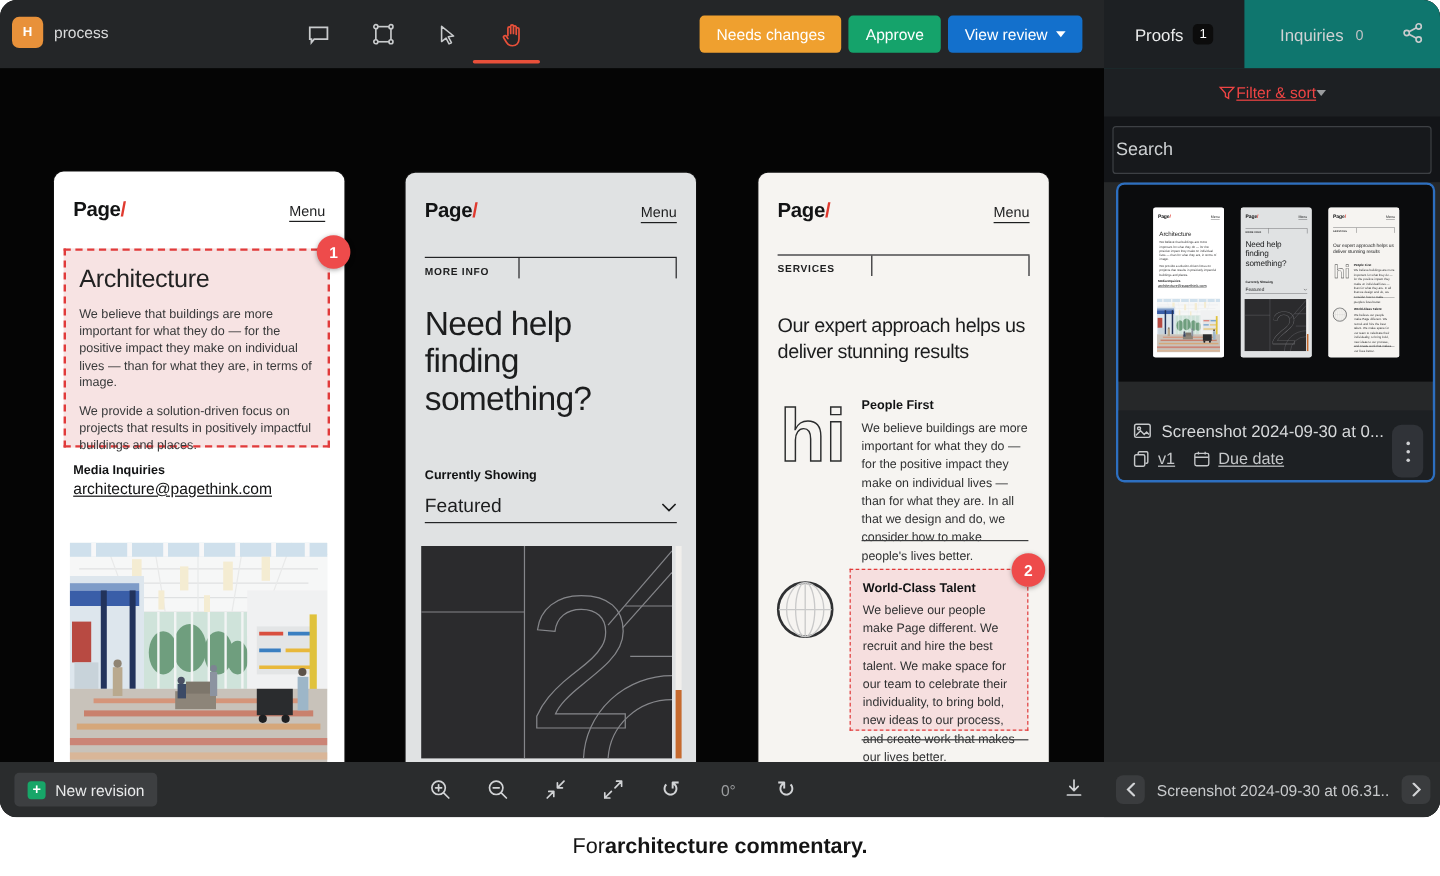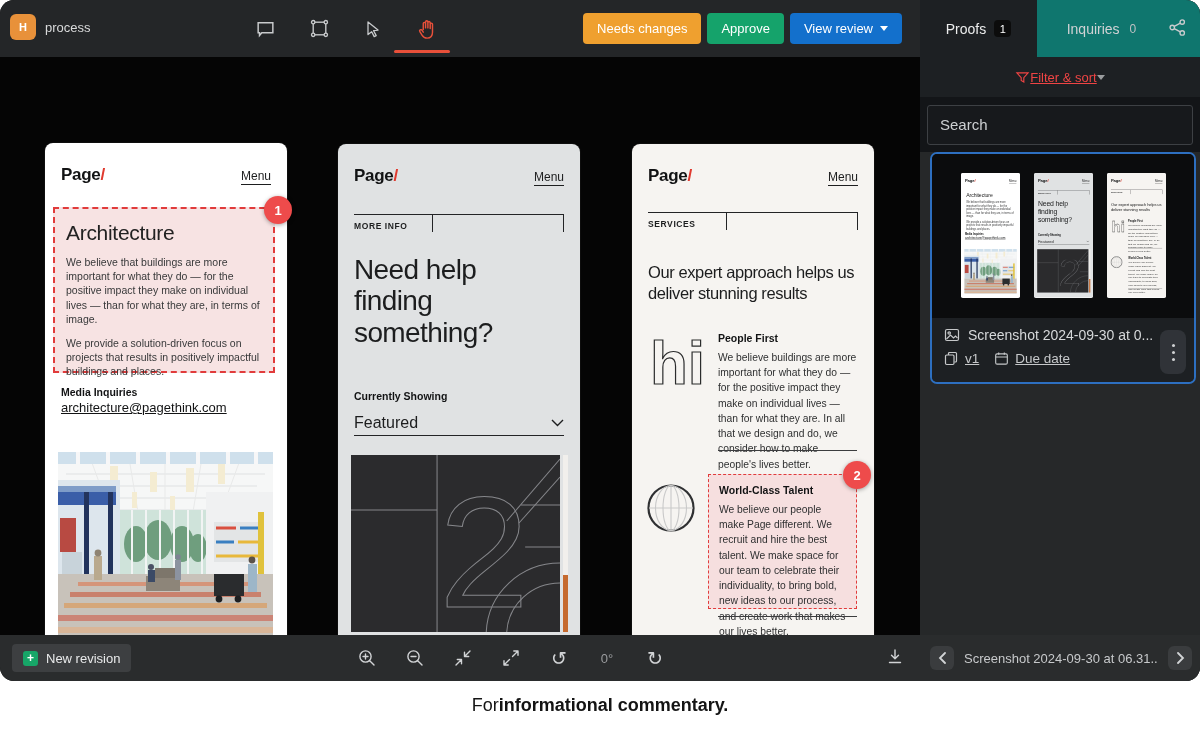--- a/index.html
+++ b/index.html
@@ -87,29 +87,29 @@
   .panel { width:280px; display:flex; flex-direction:column; background:#262829; }
   .panel-tabs { height:57px; flex:0 0 57px; display:flex; background:#0f766e; }
   .tab-proofs { flex:0 0 117px; background:#1d2023; display:flex; align-items:center; justify-content:center; gap:8px; color:#eceded; font-size:14px; cursor:pointer; }
   .proofs-badge { min-width:17px; height:17px; border-radius:4px; background:#0c0c0c; color:#fff; font-size:11px; display:flex; align-items:center; justify-content:center; padding:0 4px; }
   .tab-comments { flex:1; display:flex; align-items:center; justify-content:center; gap:10px; color:#d0d2d4; font-size:14px; cursor:pointer; position:relative; padding-right:34px; }
   .comments-count { font-size:12px; color:#bfc1c3; }
   .share-btn { position:absolute; right:12px; top:17px; color:#c9cbcd; cursor:pointer; }
   .filter-row { height:40px; flex:0 0 40px; background:#1d2023; display:flex; align-items:center; justify-content:center; gap:0; color:#ef4444; font-size:13px; cursor:pointer;text-decoration:underline; }
   .filter-caret { width:0; height:0; border-left:4px solid transparent; border-right:4px solid transparent; border-top:5px solid #9a9c9e; }
   .search-row { height:55px; flex:0 0 55px; background:#131518; display:flex; align-items:center; padding:0 7px; }
-  .search-input { width:100%; height:40px; background:#17191c; border:1px solid #3d4044; border-radius:3px; color:#e4e5e6; font-size:15px; padding:0 12px; font-family:"Liberation Sans",sans-serif; outline:none; }
+  .search-input { width:100%; height:40px; background:#17191c; border:1px solid #3d4044; border-radius:3px; color:#e4e5e6; font-size:15px; padding:0 2px; font-family:"Liberation Sans",sans-serif; outline:none; }
   .search-input::placeholder { color:#cdd0d2; opacity:1; }
   .proof-list { flex:1; background:#262829; padding:0 4px 0 10px; }
   .proof-card { border:2px solid #2d6fc0; border-radius:7px; overflow:hidden; cursor:pointer; }
   .thumbs { background:#0b0c0d; height:164px; display:flex; justify-content:center; align-items:flex-start; gap:14px; padding-top:19px; }
   .mini-wrap { position:relative; width:59px; height:125px; overflow:hidden; border-radius:2px; background:#fff; }
   .mini-wrap .mockup { transform:scale(0.245); transform-origin:0 0; width:242px; height:508px; border-radius:0; box-shadow:none; }
   .mini-wrap .anno { background:transparent; border-color:transparent; }
-  .card-info { background:#1d2023; padding:9px 12px 16px 12px; position:relative; }
+  .card-info { background:#1d2023; padding:9px 12px 10px 12px; position:relative;margin-top:24px; }
   .info-row1 { display:flex; align-items:center; gap:8px; color:#d6d8da; font-size:14px; white-space:nowrap; overflow:hidden; }
   .info-row2 { display:flex; align-items:center; gap:7px; color:#c6c8ca; font-size:13.5px; margin-top:8px;text-decoration:underline; }
   .due-group { display:flex; align-items:center; gap:6px; margin-left:8px; }
   .kebab-btn { position:absolute; right:8px; top:12px; width:26px; height:44px; border-radius:8px; background:#303338; display:flex; flex-direction:column; align-items:center; justify-content:center; gap:4px; cursor:pointer; }
   .kebab-btn .dot { width:3px; height:3px; border-radius:50%; background:#cfd1d3; }
   .pager-row { height:46px; flex:0 0 46px; background:#2a2c2d; display:flex; align-items:center; gap:10px; padding:0 8px 0 10px; }
   .pager-btn { width:24px; height:24px; border-radius:6px; background:#3a3c3e; border:none; color:#d2d4d6; display:flex; align-items:center; justify-content:center; cursor:pointer; flex:0 0 24px; }
   .pager-title { flex:1; text-align:center; color:#c7c9cb; font-size:13px; white-space:nowrap; overflow:hidden; }
 
   .footer { height:49px; display:flex; align-items:center; justify-content:center; background:#fff; color:#141414; font-size:18px; }
@@ -686,14 +686,14 @@
         <svg width="9" height="12" viewBox="0 0 9 12" fill="none" stroke="currentColor" stroke-width="1.8" stroke-linecap="round">
             <polyline points="2,1 7,6 2,11"></polyline>
           </svg>
       </button>
     </div>
   </div>
 </div>
 
 <div class="footer">
   <span>For </span>
-    <b>informational commentary.</b>
+    <b>architecture commentary.</b>
 </div>
 
 </body></html>

